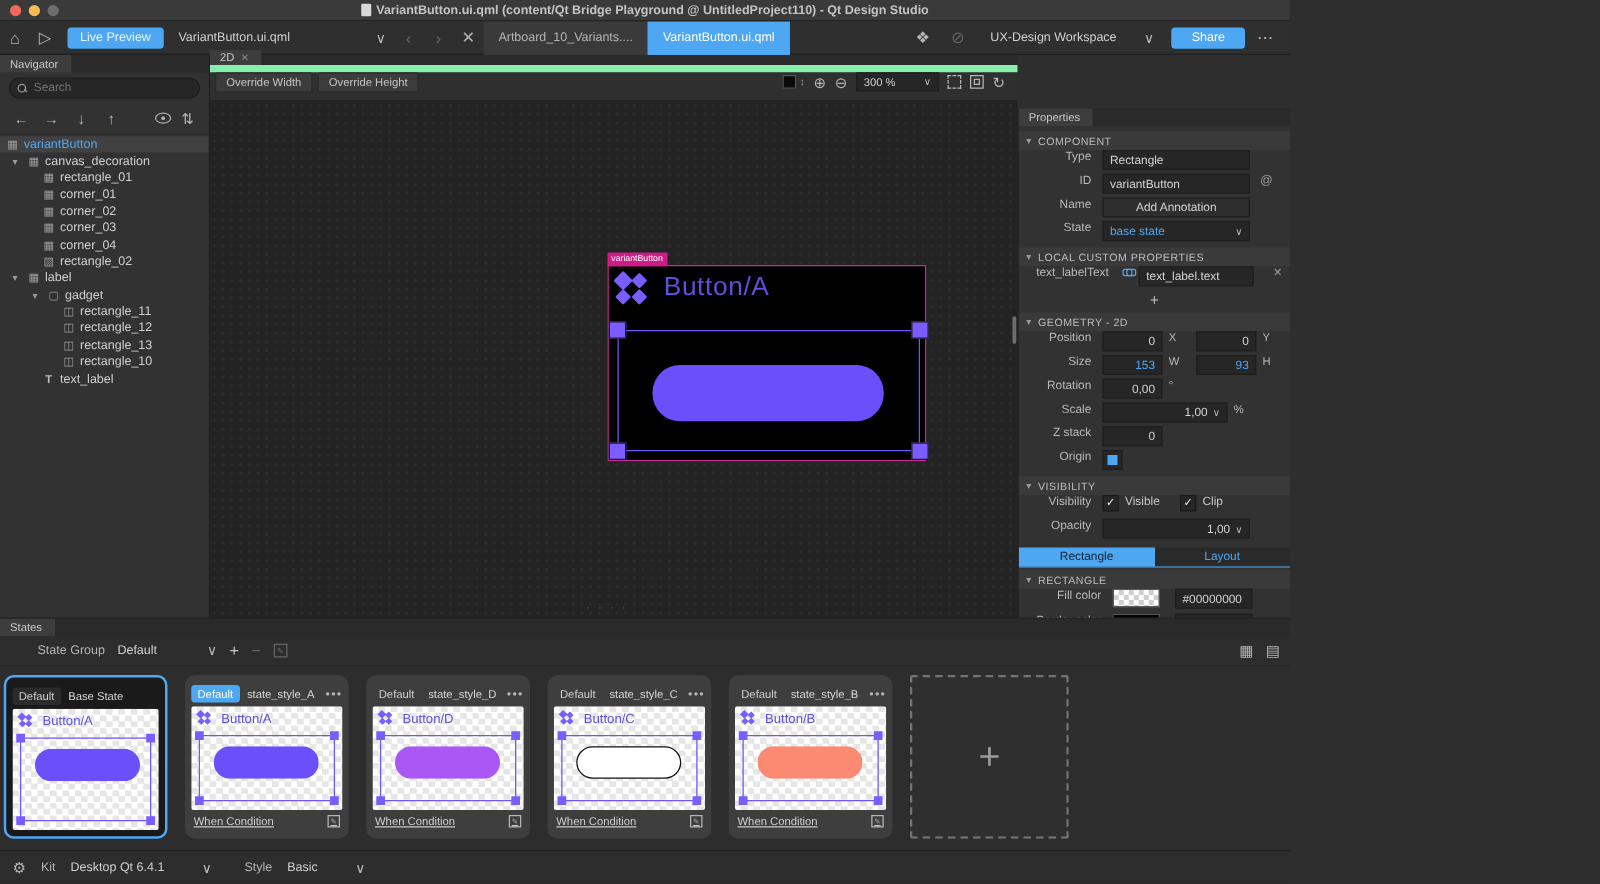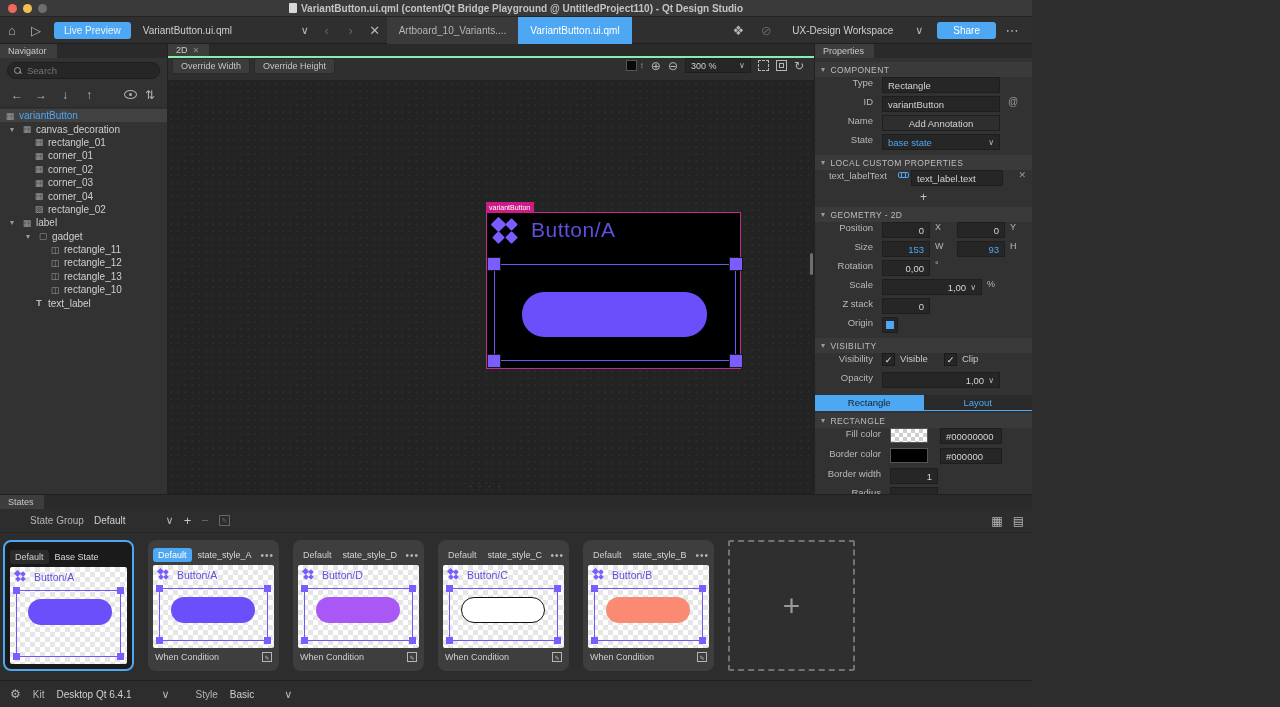--- a/index.html
+++ b/index.html
@@ -52,21 +52,21 @@
   .eye::after { content:""; position:absolute; left:4px; top:2px; width:3px; height:3px; border-radius:50%; background:#b0b0b0; }
   .tree { flex:1; overflow:hidden; padding-top:1px; }
   .trow { height:13.4px; display:flex; align-items:center; gap:4px; font-size:10px; color:#cfcfcf; white-space:nowrap; }
   .trow.sel { background:#414141; color:#4ea7f2; }
   .caret { font-size:8px; color:#9a9a9a; width:8px; }
   .ticon { font-size:9px; color:#9a9a9a; width:10px; text-align:center; }
   .ticon.txt { font-weight:bold; font-size:9px; color:#bdbdbd; }
 
   
   .canvas { flex:1; background:#282828; display:flex; flex-direction:column; position:relative; }
-  .canvas .ptabbar { border-bottom:2px solid #86efac;align-items:flex-end; }
+  .canvas .ptabbar { border-bottom:6px solid #86efac;align-items:flex-end; }
   .ctoolbar { height:23px; background:#2f2f2f; display:flex; align-items:flex-start; padding:0 4px; gap:4px; border-bottom:1px solid #222; }
   .obtn { background:#3c3c3c; border:1px solid #2a2a2a; border-radius:2px; color:#c4c4c4; font-size:9px; padding:2px 8px; }
   .ctool-right { margin-left:auto; display:flex; align-items:center; gap:7px; padding-right:6px; }
   .swatch-black { width:11px; height:11px; background:#0a0a0a; border:1px solid #555; }
   .stepper { font-size:8px; color:#999; margin-left:-4px; }
   .zoomsel { background:#262626; border:1px solid #1e1e1e; width:66px; height:15px; display:flex; align-items:center; padding:0 5px; color:#cfcfcf; font-size:9px; }
   .zoomsel .chev { margin-left:auto; font-size:8px; }
   .cicon { font-size:12px; color:#b5b5b5; }
   .sel-dash { width:11px; height:11px; border:1px dashed #b5b5b5; }
   .fit-ic { width:11px; height:11px; border:1px solid #b5b5b5; position:relative; }
@@ -84,21 +84,21 @@
   .qml-diamond i:nth-child(4) { width:9px;  height:9px;  left:16px; top:16px; }
   .sel-frame { position:absolute; left:7px; top:51px; width:242px; height:97px; border:1.5px solid #6c58f5; }
   .handle { position:absolute; width:14px; height:14px; background:#7b5cff; border:1px solid #1a1a1a; }
   .h-tl { left:-8px; top:-8px; } .h-tr { right:-8px; top:-8px; }
   .h-bl { left:-8px; bottom:-8px; } .h-br { right:-8px; bottom:-8px; }
   .main-btn { position:absolute; left:27px; top:27px; width:185px; height:45px; border-radius:22px; background:#6a4ffa; }
   .vscroll { position:absolute; right:1px; top:172px; width:3px; height:22px; background:#6e6e6e; border-radius:2px; }
   .hscroll { position:absolute; left:calc(50% - 22px); bottom:3px; color:#5a5a5a; font-size:9px; letter-spacing:2px; }
 
   
-  .props { width:218px; background:#323232; border-left:1px solid #222; display:flex; flex-direction:column; }
+  .props { width:218px; background:#323232; border-left:1px solid #222; display:flex; flex-direction:column;margin-top:43px; }
   .pcontent { flex:1; overflow:hidden; padding-top:2px; }
   .sechead { height:15px; background:#3a3a3a; display:flex; align-items:center; gap:5px; padding:0 6px; font-size:8.5px; color:#bdbdbd; letter-spacing:.4px; margin-top:2px; }
   .sechead .caret { width:auto; }
   .prow { height:19px; display:flex; align-items:flex-start; padding-left:6px; }
   .plabel { width:52px; text-align:right; margin-right:9px; color:#b9b9b9; font-size:9.5px; flex:0 0 auto; }
   .pfield { background:#262626; border:1px solid #1e1e1e; height:16px; display:flex; align-items:center; padding:0 5px; font-size:9.5px; color:#d4d4d4; }
   .pfield.wide { width:118px; }
   .pfield.num { width:48px; justify-content:flex-end; }
   .pfield.combo { width:100px; justify-content:flex-end; gap:4px; }
   .pfield .chev { font-size:8px; }
@@ -151,21 +151,21 @@
   .t-diamond i:nth-child(1){ width:5px;height:5px;left:1px;top:1px; }
   .t-diamond i:nth-child(2){ width:4px;height:4px;left:7px;top:1.5px; }
   .t-diamond i:nth-child(3){ width:4px;height:4px;left:1.5px;top:7px; }
   .t-diamond i:nth-child(4){ width:4px;height:4px;left:7px;top:7px; }
   .t-title { font-size:10.5px; font-weight:500; color:#5c50dc; }
   .t-frame { position:absolute; left:6px; right:6px; top:23px; bottom:7px; border:1px solid #6c58f5; }
   .t-frame .handle { width:7px; height:7px; border:none; }
   .t-frame .h-tl{left:-4px;top:-4px;} .t-frame .h-tr{right:-4px;top:-4px;}
   .t-frame .h-bl{left:-4px;bottom:-4px;} .t-frame .h-br{right:-4px;bottom:-4px;}
   .t-btn { position:absolute; left:11px; top:8px; width:84px; height:26px; border-radius:13px; border:1.5px solid transparent; }
-  .cfoot { height:18px; display:flex; align-items:center; padding:0 2px; gap:4px; }
+  .cfoot { height:18px; display:flex; align-items:center; padding:0 2px; gap:4px;text-decoration:underline; }
   .cfoot .when { font-size:9px; color:#cfcfcf; flex:1; }
   .whenic { width:10px; height:10px; border:1px solid #b5b5b5; color:#b5b5b5; font-size:6px; display:flex; align-items:center; justify-content:center; }
   .card.add { width:127px; background:#2f2f2f; border:2px dashed #737373; border-radius:2px; align-items:center; justify-content:center; display:flex; }
   .card.add .plus { font-size:30px; font-weight:200; color:#9a9a9a; }
 
   
   .statusbar { height:27px; background:#2d2d2d; border-top:1px solid #1f1f1f; display:flex; align-items:center; gap:12px; padding:0 10px; }
   .statusbar .gear { font-size:12px; color:#b5b5b5; }
   .statusbar .lbl { color:#b5b5b5; }
   .sselect { display:flex; align-items:center; gap:30px; color:#d0d0d0; }

